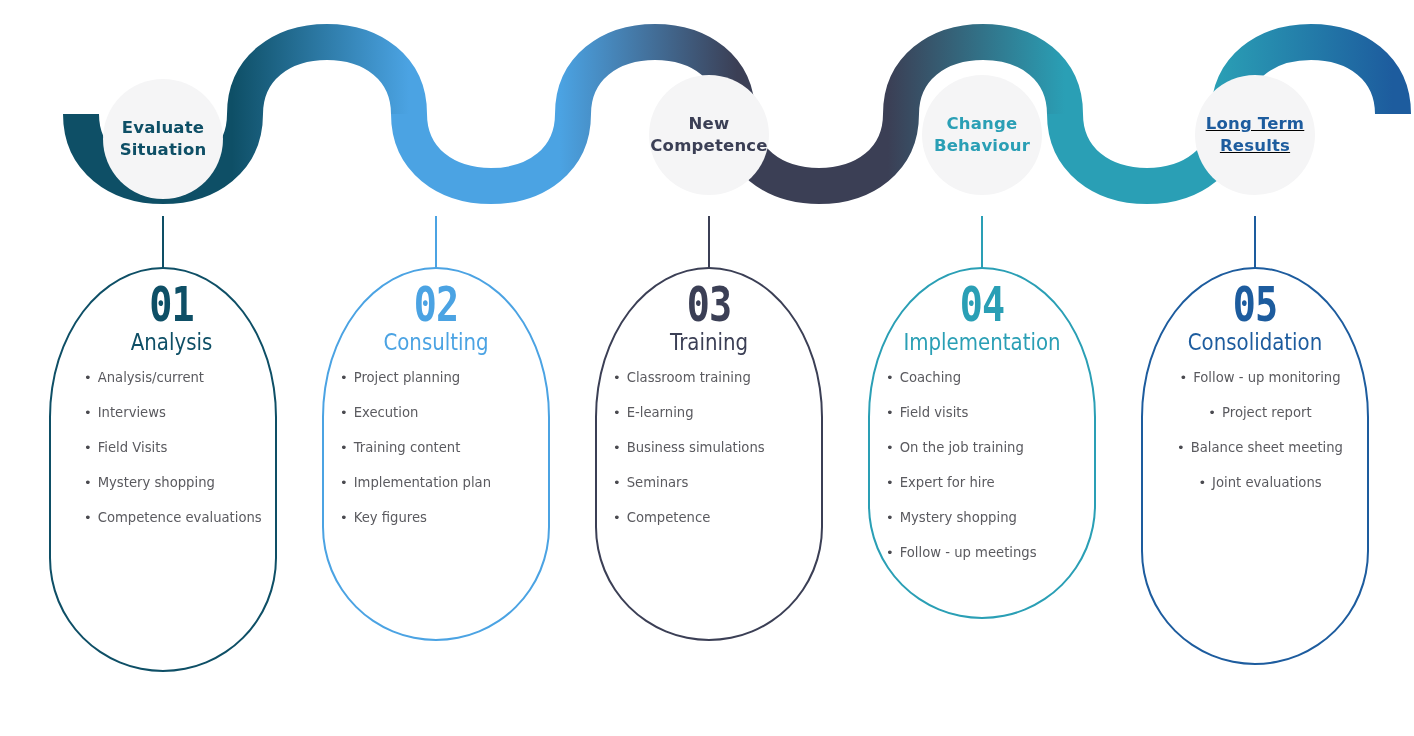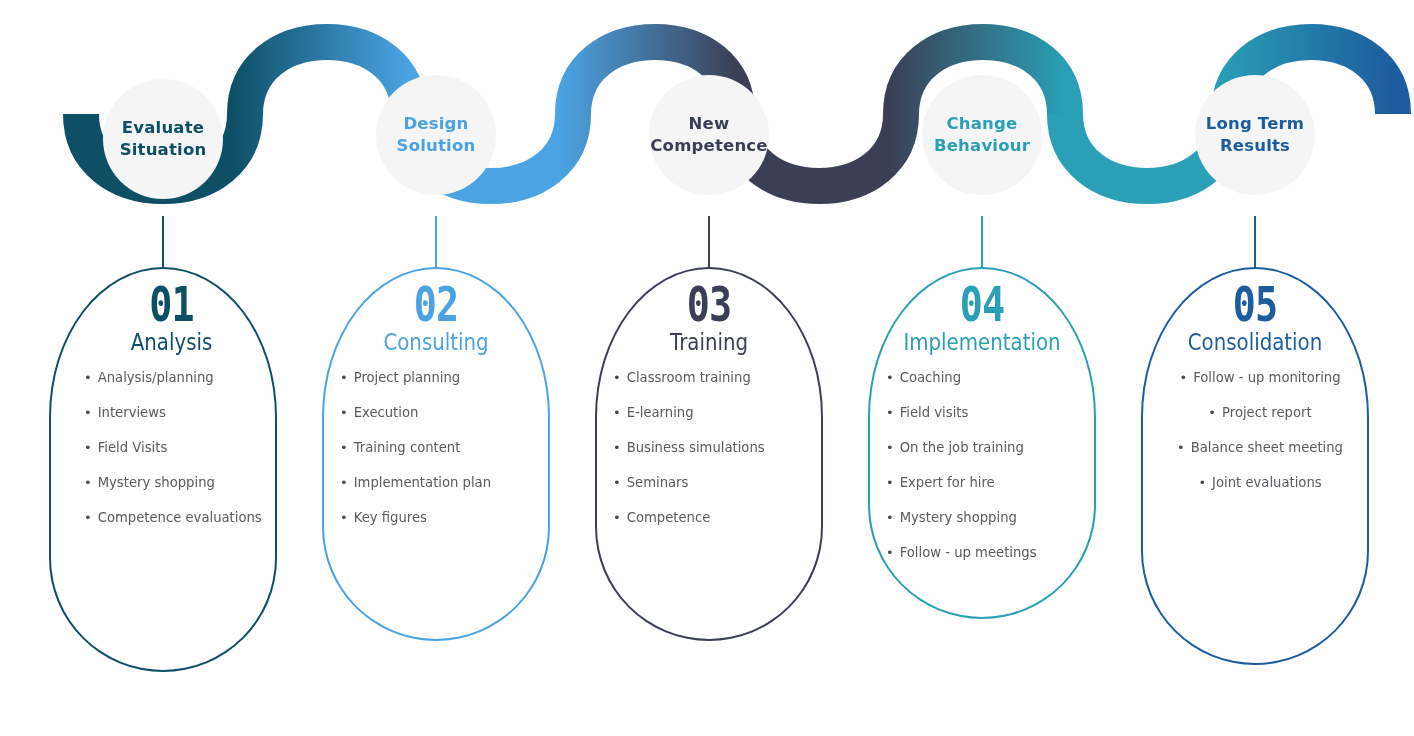--- a/index.html
+++ b/index.html
@@ -151,58 +151,52 @@
       </g>
     </svg>
   </div>
 
   <div class="step-circle" style="left:103px;top:79px;">
     <div class="ct" style="color:#0e4f66;">
       <span>Evaluate</span><br>
       <span>Situation</span>
     </div>
   </div>
-  <div class="step-circle" style="left:376px;top:75px;">
-    <div class="ct" style="color:#4ba3e3;">
-      <span>Design</span><br>
-      <span>Solution</span>
-    </div>
-  </div>
   <div class="step-circle" style="left:649px;top:75px;">
     <div class="ct" style="color:#3b3f55;">
       <span>New</span><br>
       <span>Competence</span>
     </div>
   </div>
   <div class="step-circle" style="left:922px;top:75px;">
     <div class="ct" style="color:#2a9fb5;">
       <span>Change</span><br>
       <span>Behaviour</span>
     </div>
   </div>
-  <div class="step-circle" style="left:1195px;top:75px;">
+  <div class="step-circle" style="left:1195px;top:75px;text-decoration:underline;">
     <div class="ct" style="color:#1d5c9e;">
       <span>Long Term</span><br>
       <span>Results</span>
     </div>
   </div>
 
   <div class="connector" style="left:162px;top:216px;height:52px;background:#0e4f66;"></div>
   <div class="connector" style="left:435px;top:216px;height:52px;background:#4ba3e3;"></div>
   <div class="connector" style="left:708px;top:216px;height:52px;background:#3b3f55;"></div>
   <div class="connector" style="left:981px;top:216px;height:52px;background:#2a9fb5;"></div>
   <div class="connector" style="left:1254px;top:216px;height:52px;background:#1d5c9e;"></div>
 
   <div class="card" style="left:49px;top:267px;width:228px;height:405px;border-color:#0e4f66;border-radius:114px 114px 114px 114px / 150px 150px 114px 114px;padding-left:17px;">
     <div class="card-head">
       <span class="card-num" style="color:#0e4f66;">01</span>
       <span class="card-title" style="color:#0e4f66;">Analysis</span>
     </div>
     <ul class="bullets">
-      <li><span class="bul">•</span><span>Analysis/planning</span></li>
+      <li><span class="bul">•</span><span>Analysis/current</span></li>
       <li><span class="bul">•</span><span>Interviews</span></li>
       <li><span class="bul">•</span><span>Field Visits</span></li>
       <li><span class="bul">•</span><span>Mystery shopping</span></li>
       <li><span class="bul">•</span><span>Competence evaluations</span></li>
     </ul>
   </div>
 
   <div class="card" style="left:322px;top:267px;width:228px;height:374px;border-color:#4ba3e3;border-radius:114px 114px 114px 114px / 150px 150px 114px 114px;">
     <div class="card-head">
       <span class="card-num" style="color:#4ba3e3;">02</span>

